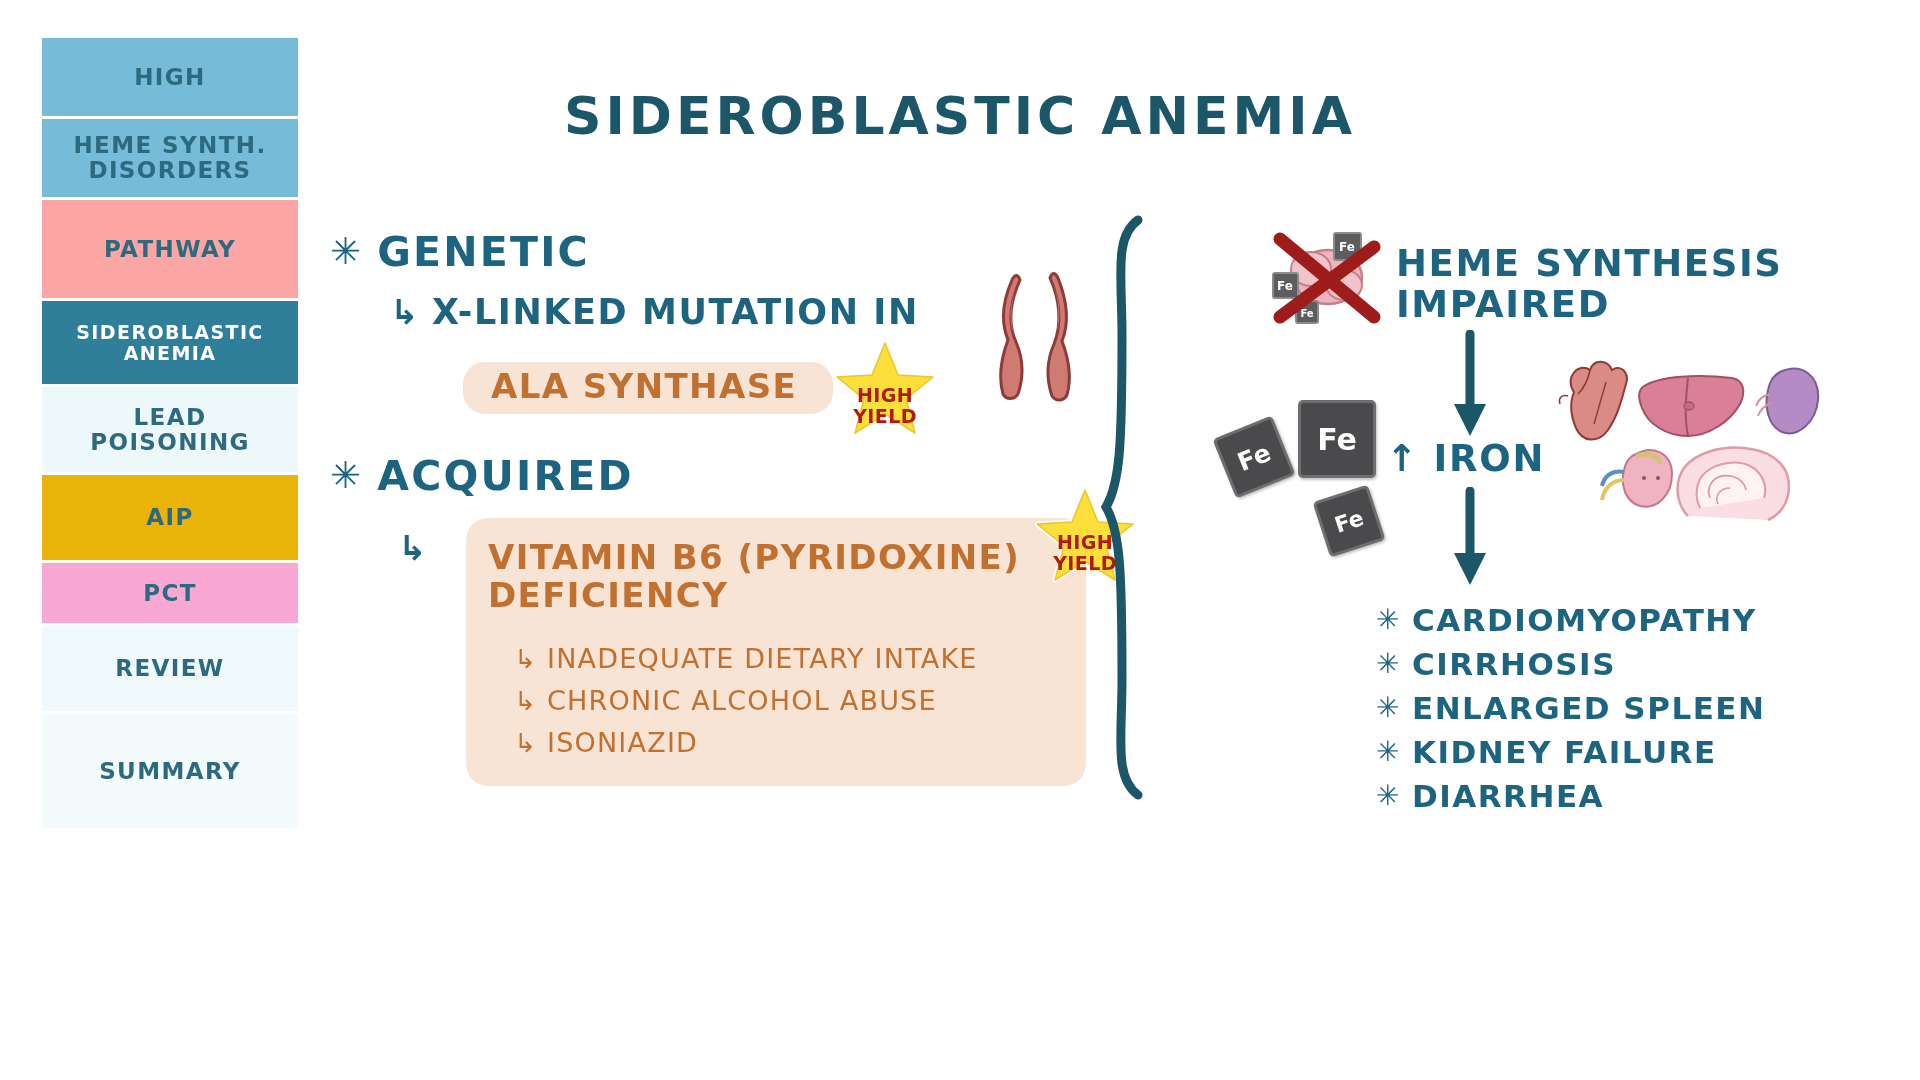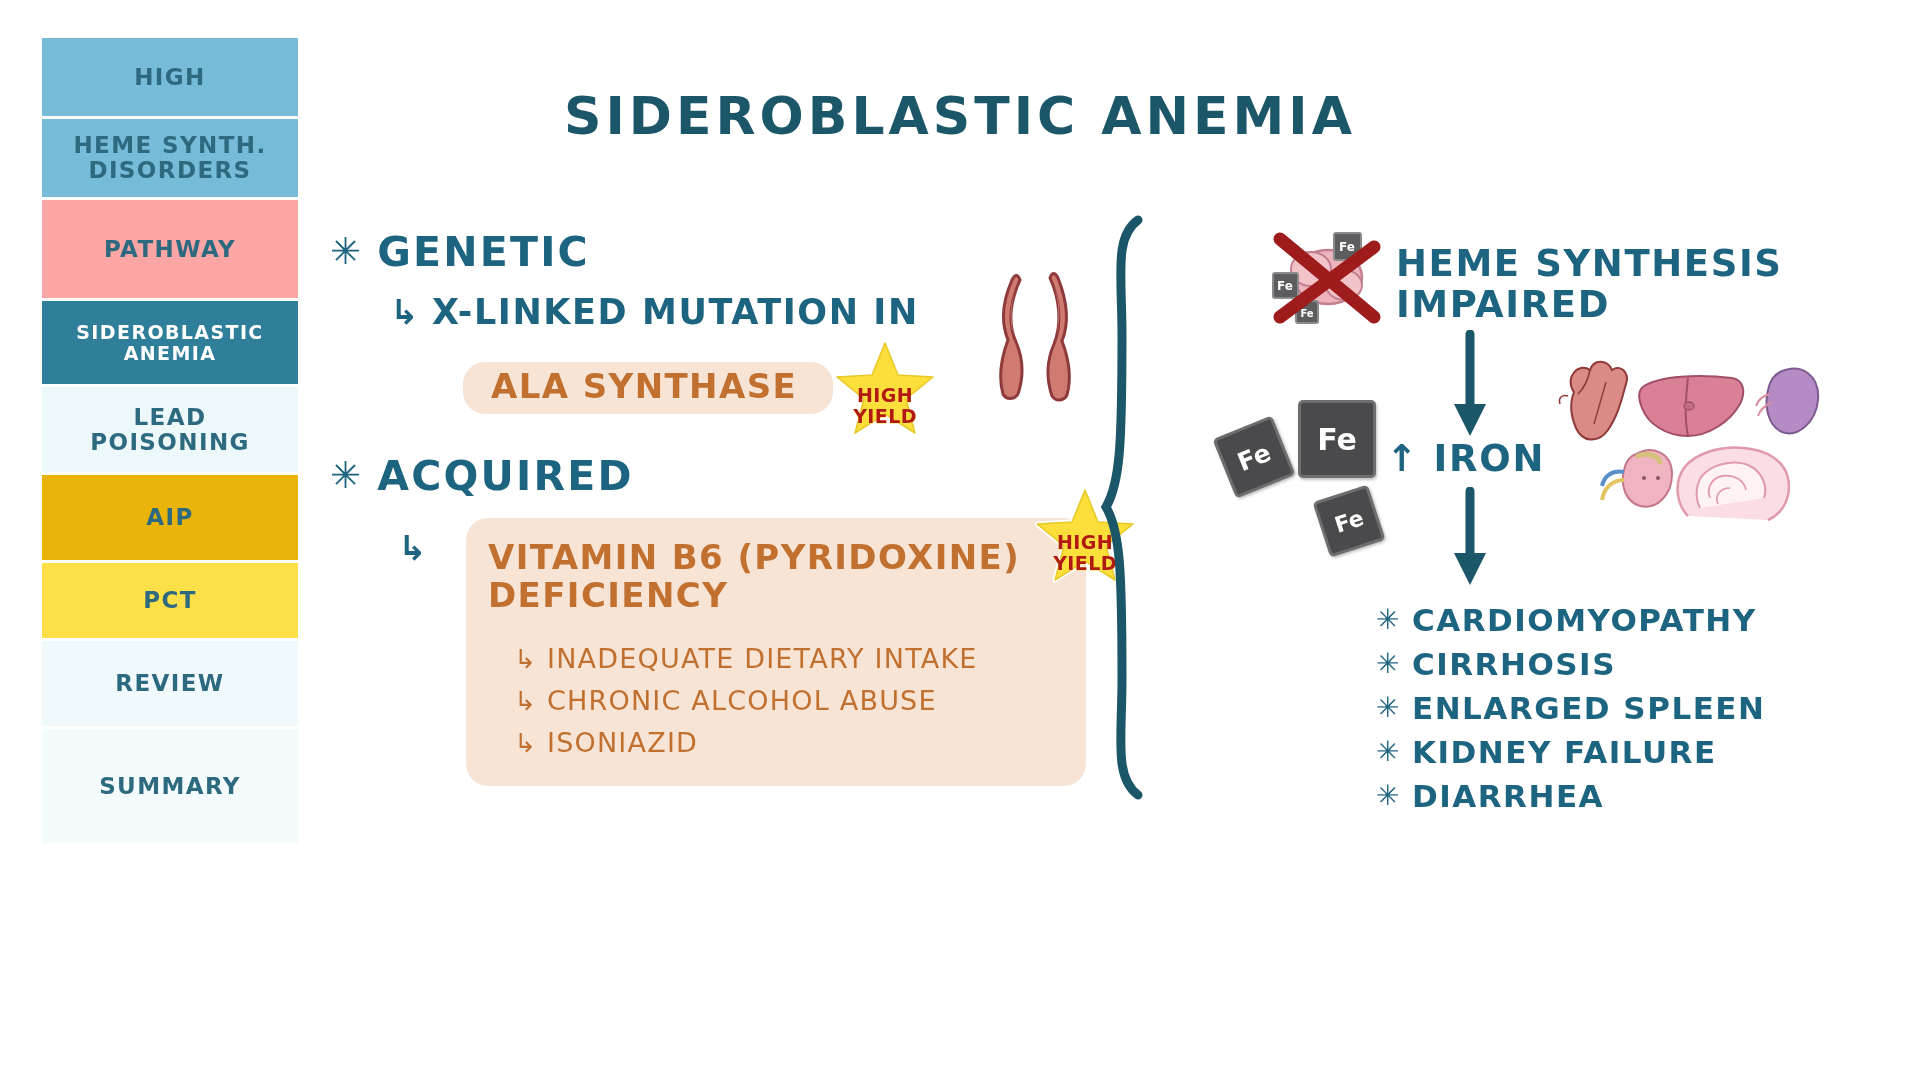--- a/index.html
+++ b/index.html
@@ -130,21 +130,21 @@
       <span class="lbl">SIDEROBLASTIC
 ANEMIA</span>
     </div>
     <div class="nav-item" style="height:85px; background:#edf8fb; color:#2d6a80;">
       <span class="lbl">LEAD
 POISONING</span>
     </div>
     <div class="nav-item" style="height:85px; background:#eab308; color:#2d6a80;">
       <span class="lbl">AIP</span>
     </div>
-    <div class="nav-item" style="height:75px; background:#fde047; color:#2d6a80;">
+    <div class="nav-item" style="height:60px; background:#f9a8d4; color:#2d6a80;">
       <span class="lbl">PCT</span>
     </div>
     <div class="nav-item" style="height:85px; background:#f0fafc; color:#2d6a80;">
       <span class="lbl">REVIEW</span>
     </div>
     <div class="nav-item" style="height:114px; background:#f4fbfd; color:#2d6a80;">
       <span class="lbl">SUMMARY</span>
     </div>
   </nav>
 

